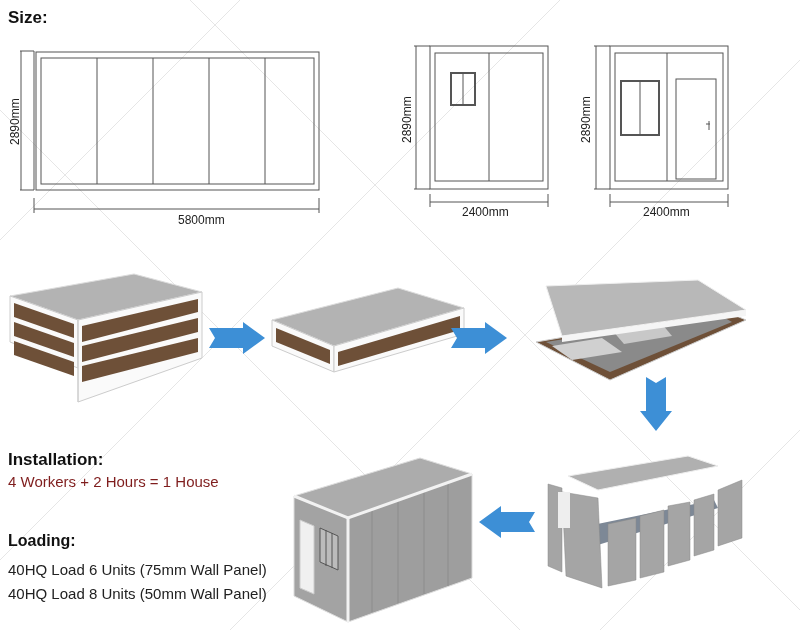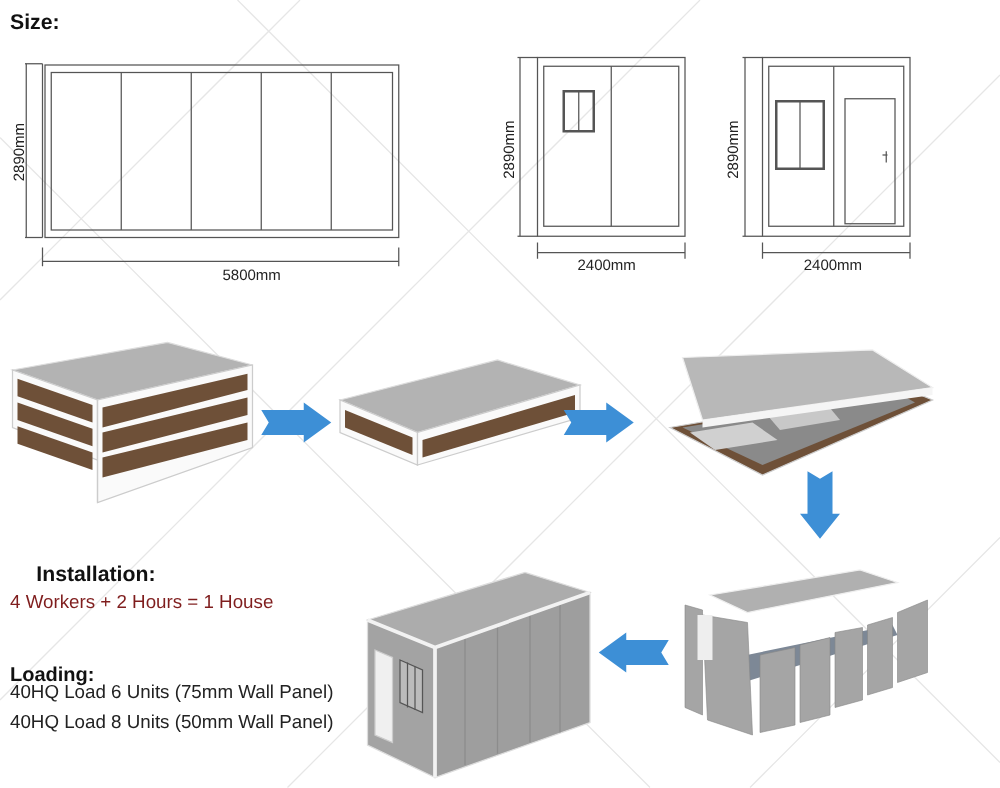--- a/index.html
+++ b/index.html
@@ -1,24 +1,24 @@
 <!DOCTYPE html>
 <html><head>
 <meta charset="utf-8">
 <style>
   html, body { margin: 0; padding: 0; background: #ffffff; }
   body { width: 800px; height: 630px; position: relative; overflow: hidden; font-family: "Liberation Sans", sans-serif; color: #1a1a1a; }
   .abs { position: absolute; }
   .title { font-weight: bold; font-size: 17px; color: #111; }
   .dim { font-size: 12px; color: #222; }
   .dim-v { transform: rotate(-90deg); transform-origin: left top; white-space: nowrap; }
-  .install-title { font-weight: bold; font-size: 17px; color: #111; margin-left: 21px; }
+  .install-title { font-weight: bold; font-size: 17px; color: #111; }
   .install-eq { font-weight: normal; font-size: 15px; color: #7f1d1d; }
   .loading-title { font-weight: bold; font-size: 16px; color: #111; margin-top: 12px; }
-  .loading-line { font-size: 15px; color: #222; }
+  .loading-line { font-size: 15px; color: #222; margin-top: 16px; }
   svg { position: absolute; overflow: visible; }
   .wm { stroke: #e6e6e6; stroke-width: 1; }
 </style>
 </head>
 <body>
 
 <svg width="800" height="630" style="left:0;top:0;">
   <line class="wm" x1="0" y1="240" x2="240" y2="0"></line>
   <line class="wm" x1="0" y1="110" x2="520" y2="630"></line>
   <line class="wm" x1="190" y1="0" x2="800" y2="610"></line>

